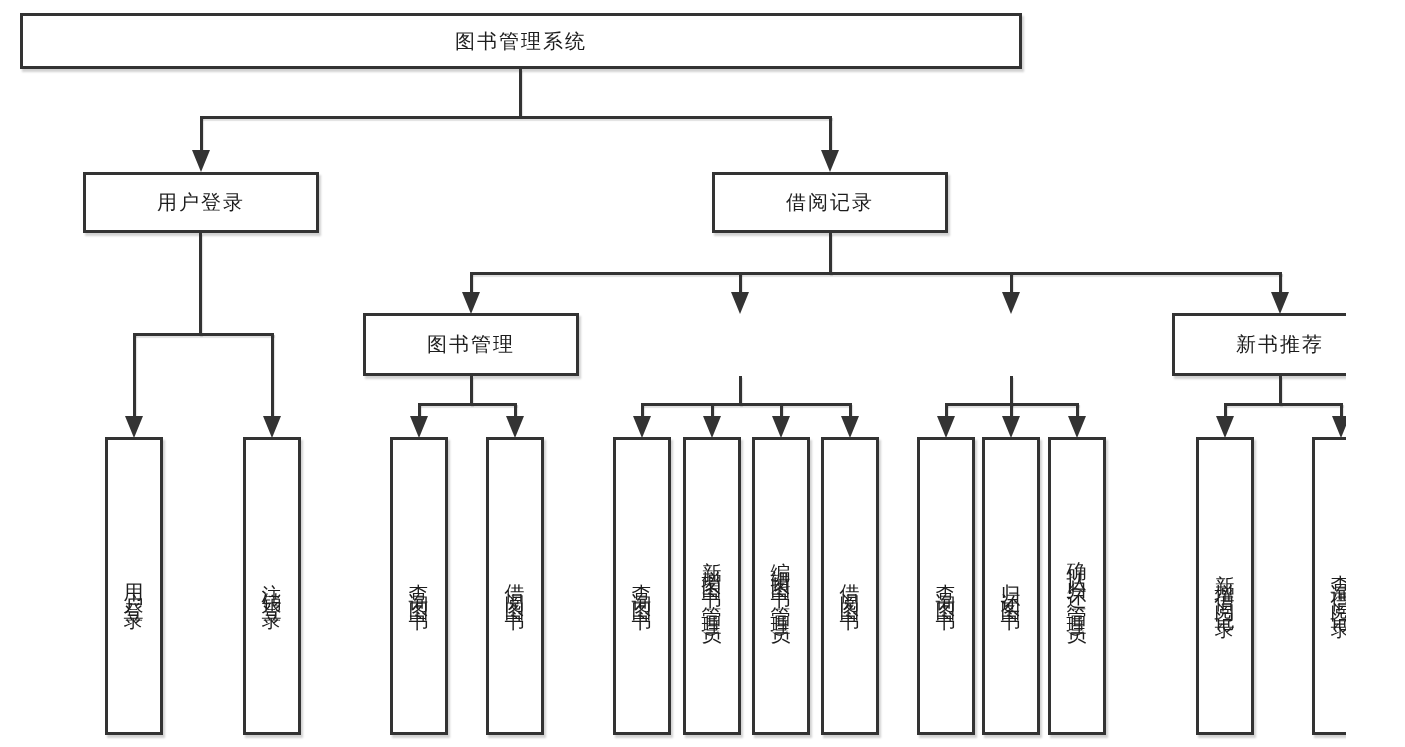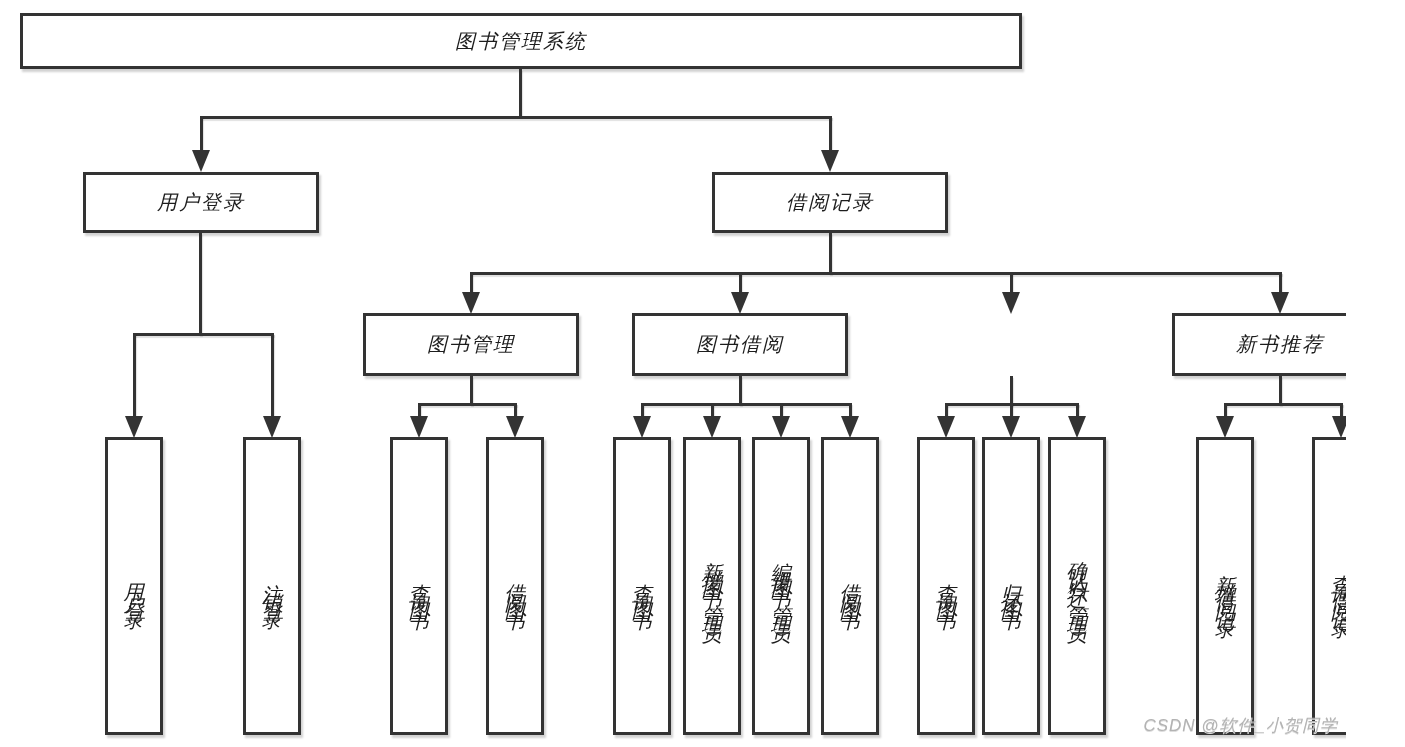--- a/index.html
+++ b/index.html
@@ -1,17 +1,17 @@
 <!DOCTYPE html>
 <html><head>
 <meta charset="utf-8">
 <style>
   html,body{margin:0;padding:0;background:#ffffff;}
   body{font-family:"Liberation Sans","DejaVu Sans",sans-serif;}
-  .stage{position:relative;width:1346px;height:747px;background:#ffffff;overflow:hidden;font-style:italic;}
+  .stage{position:relative;width:1346px;height:747px;background:#ffffff;overflow:hidden;}
   .node{
     position:absolute;background:#ffffff;border:3px solid #333333;box-sizing:border-box;
     display:flex;align-items:center;justify-content:center;
     font-size:20px;letter-spacing:2px;color:#1d1d1d;
     box-shadow:2px 3px 2px rgba(0,0,0,0.18);
   }
   .vertical{
     writing-mode:vertical-rl;text-orientation:mixed;
     letter-spacing:9px;font-size:20px;line-height:1;
     padding:6px 0;
@@ -58,21 +58,20 @@
   <div class="vline" style="left:470px;top:272px;height:24px"></div>
   <div class="vline" style="left:739px;top:272px;height:24px"></div>
   <div class="vline" style="left:1010px;top:272px;height:24px"></div>
   <div class="vline" style="left:1279px;top:272px;height:24px"></div>
   <div class="arrowhead" style="left:462px;top:292px"></div>
   <div class="arrowhead" style="left:731px;top:292px"></div>
   <div class="arrowhead" style="left:1002px;top:292px"></div>
   <div class="arrowhead" style="left:1271px;top:292px"></div>
 
   <div class="node" style="left:363px;top:313px;width:216px;height:63px">图书管理</div>
-  <div class="node" style="left:632px;top:313px;width:216px;height:63px">图书借阅</div>
   <div class="node" style="left:1172px;top:313px;width:216px;height:63px">新书推荐</div>
 
   <div class="vline" style="left:470px;top:376px;height:29px"></div>
   <div class="hline" style="left:418px;top:403px;width:99px"></div>
   <div class="vline" style="left:418px;top:403px;height:15px"></div>
   <div class="vline" style="left:514px;top:403px;height:15px"></div>
   <div class="arrowhead" style="left:410px;top:416px"></div>
   <div class="arrowhead" style="left:506px;top:416px"></div>
 
   <div class="vline" style="left:739px;top:376px;height:29px"></div>
@@ -113,15 +112,14 @@
   <div class="node vertical" style="left:752px;top:437px;width:58px;height:298px">编辑图书（管理员）</div>
   <div class="node vertical" style="left:821px;top:437px;width:58px;height:298px">借阅图书</div>
 
   <div class="node vertical" style="left:917px;top:437px;width:58px;height:298px">查询图书</div>
   <div class="node vertical" style="left:982px;top:437px;width:58px;height:298px">归还图书</div>
   <div class="node vertical" style="left:1048px;top:437px;width:58px;height:298px">确认归还（管理员）</div>
 
   <div class="node vertical" style="left:1196px;top:437px;width:58px;height:298px">新增借阅记录</div>
   <div class="node vertical" style="left:1312px;top:437px;width:58px;height:298px">查询借阅记录</div>
 
-  <div class="watermark" style="right:8px;top:714px">CSDN @软件_小贺同学</div>
 
 </div>
 
 </body></html>

